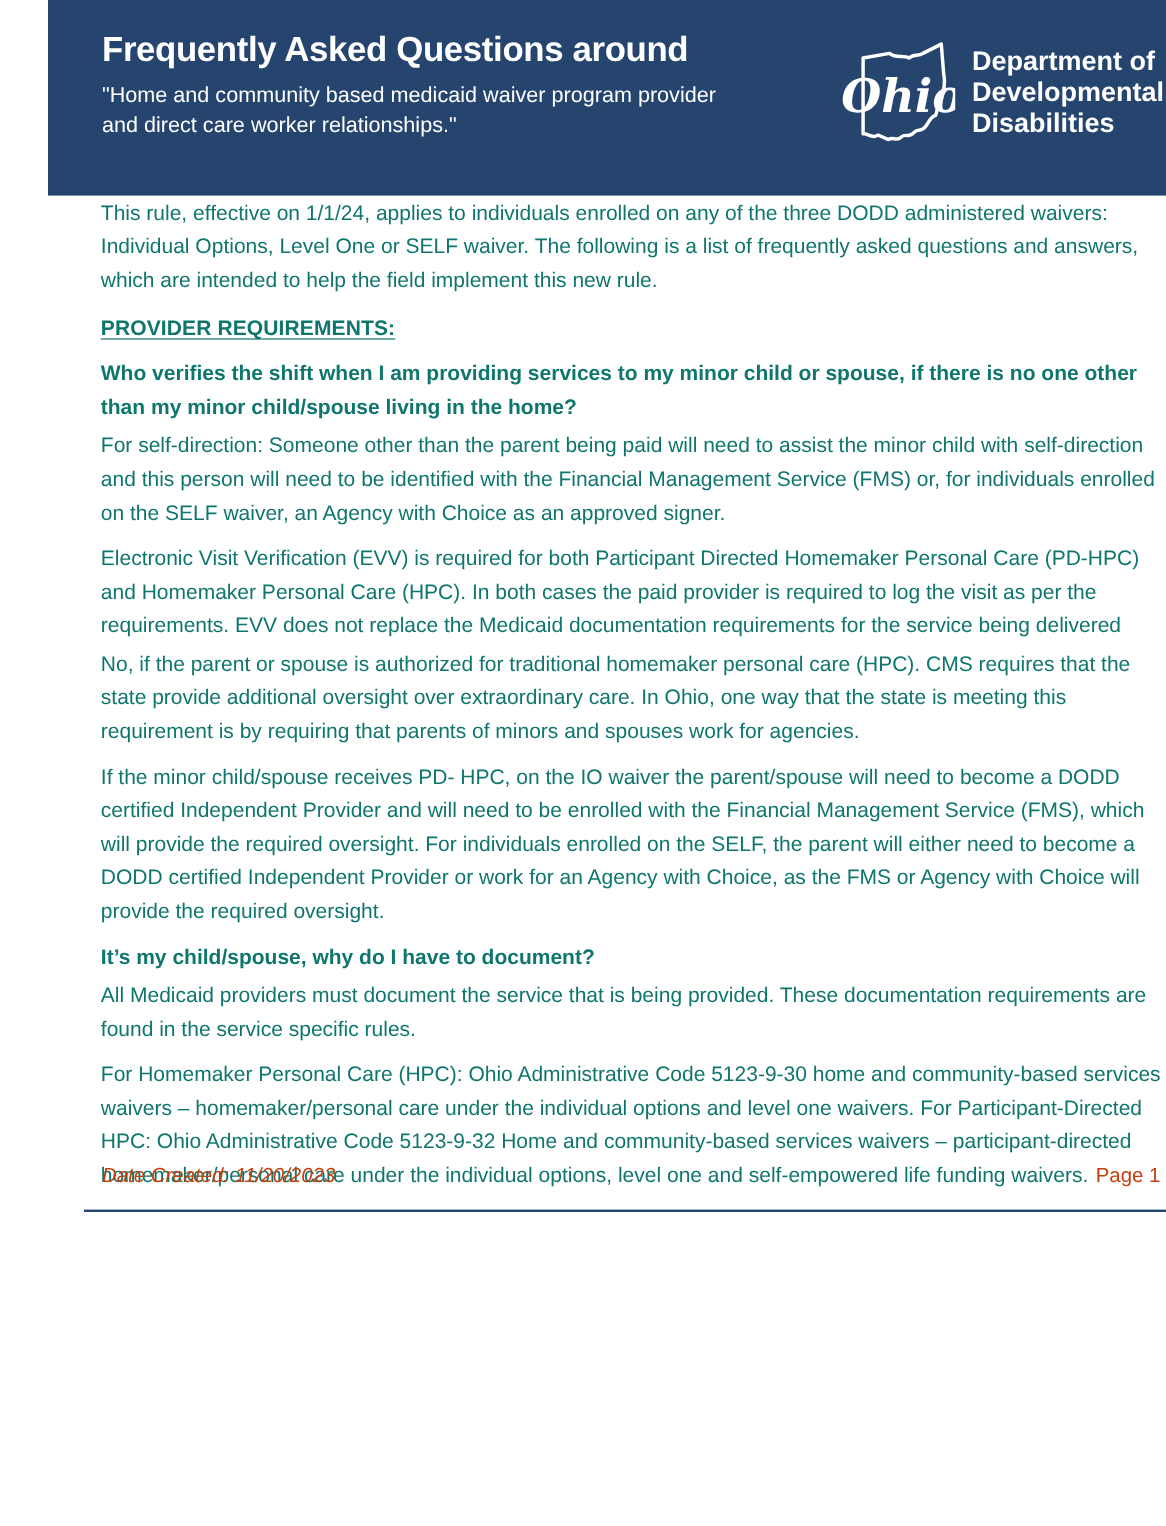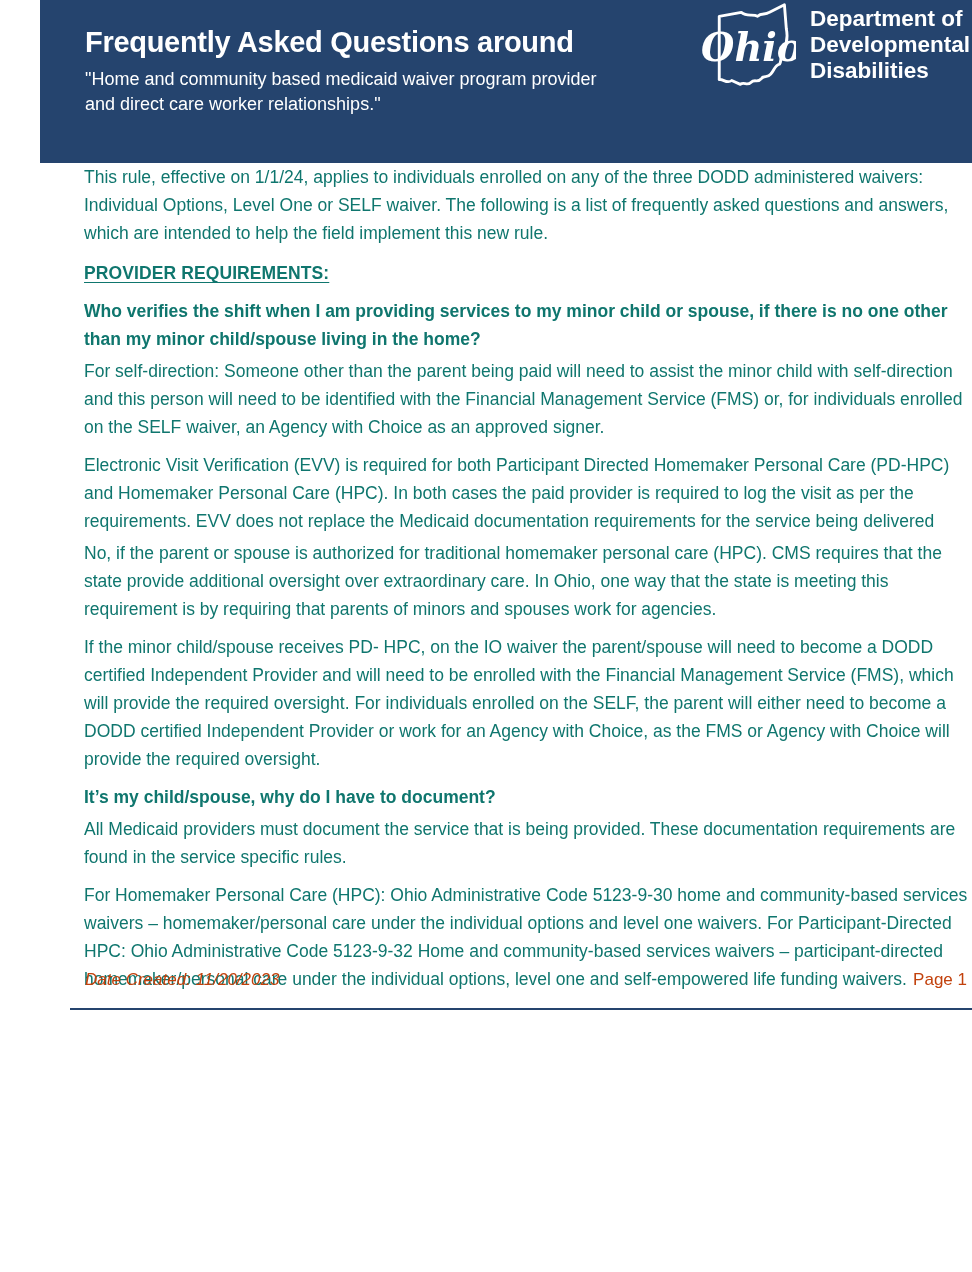--- a/index.html
+++ b/index.html
@@ -35,20 +35,21 @@
   .banner-subtitle {
     margin-top: 6px;
     font-size: 18px;
     font-weight: 400;
     line-height: 25px;
   }
   .banner-right {
     display: flex;
     align-items: flex-start;
     gap: 14px;
+    padding-top: 32px;
   }
   .ohio-logo { width: 96px; height: 92px; flex: 0 0 auto; }
   .dept-text {
     font-size: 22.5px;
     font-weight: 700;
     line-height: 26px;
     padding-top: 6px;
     white-space: nowrap;
   }
 

